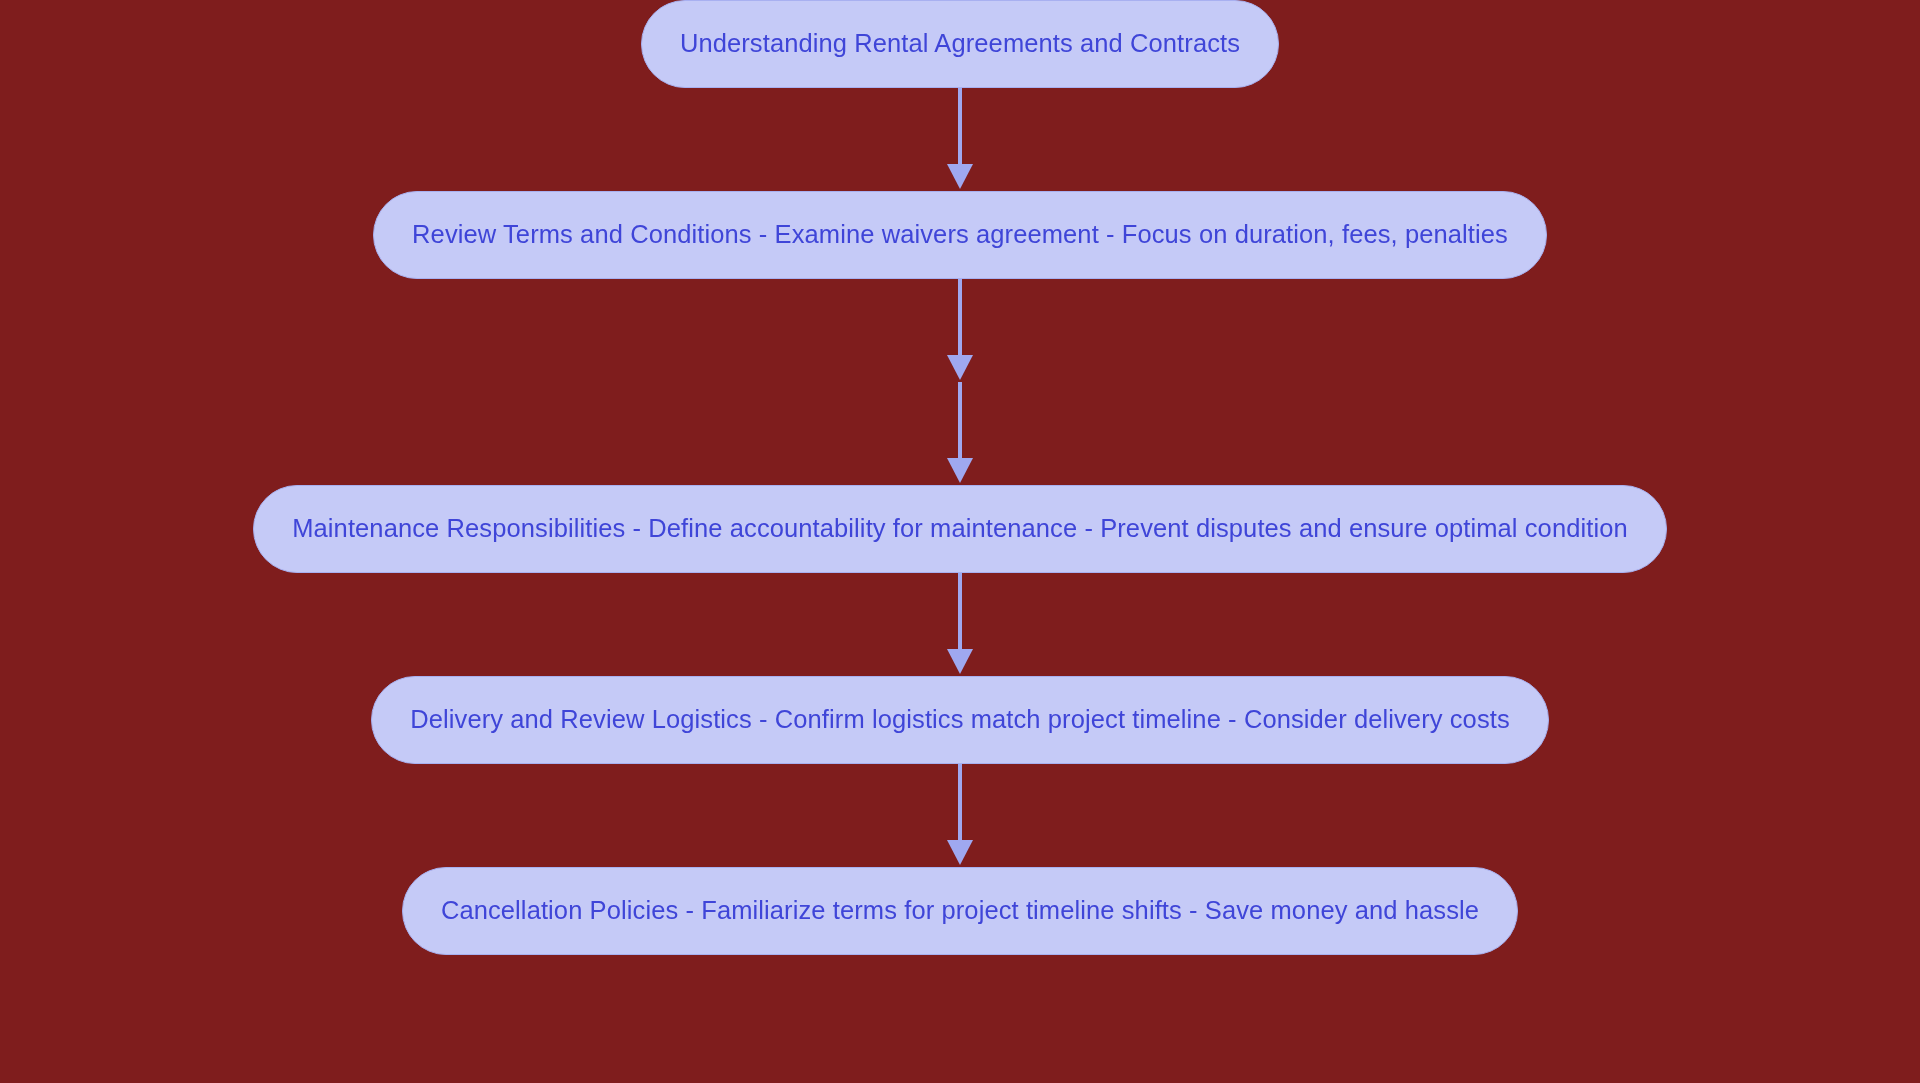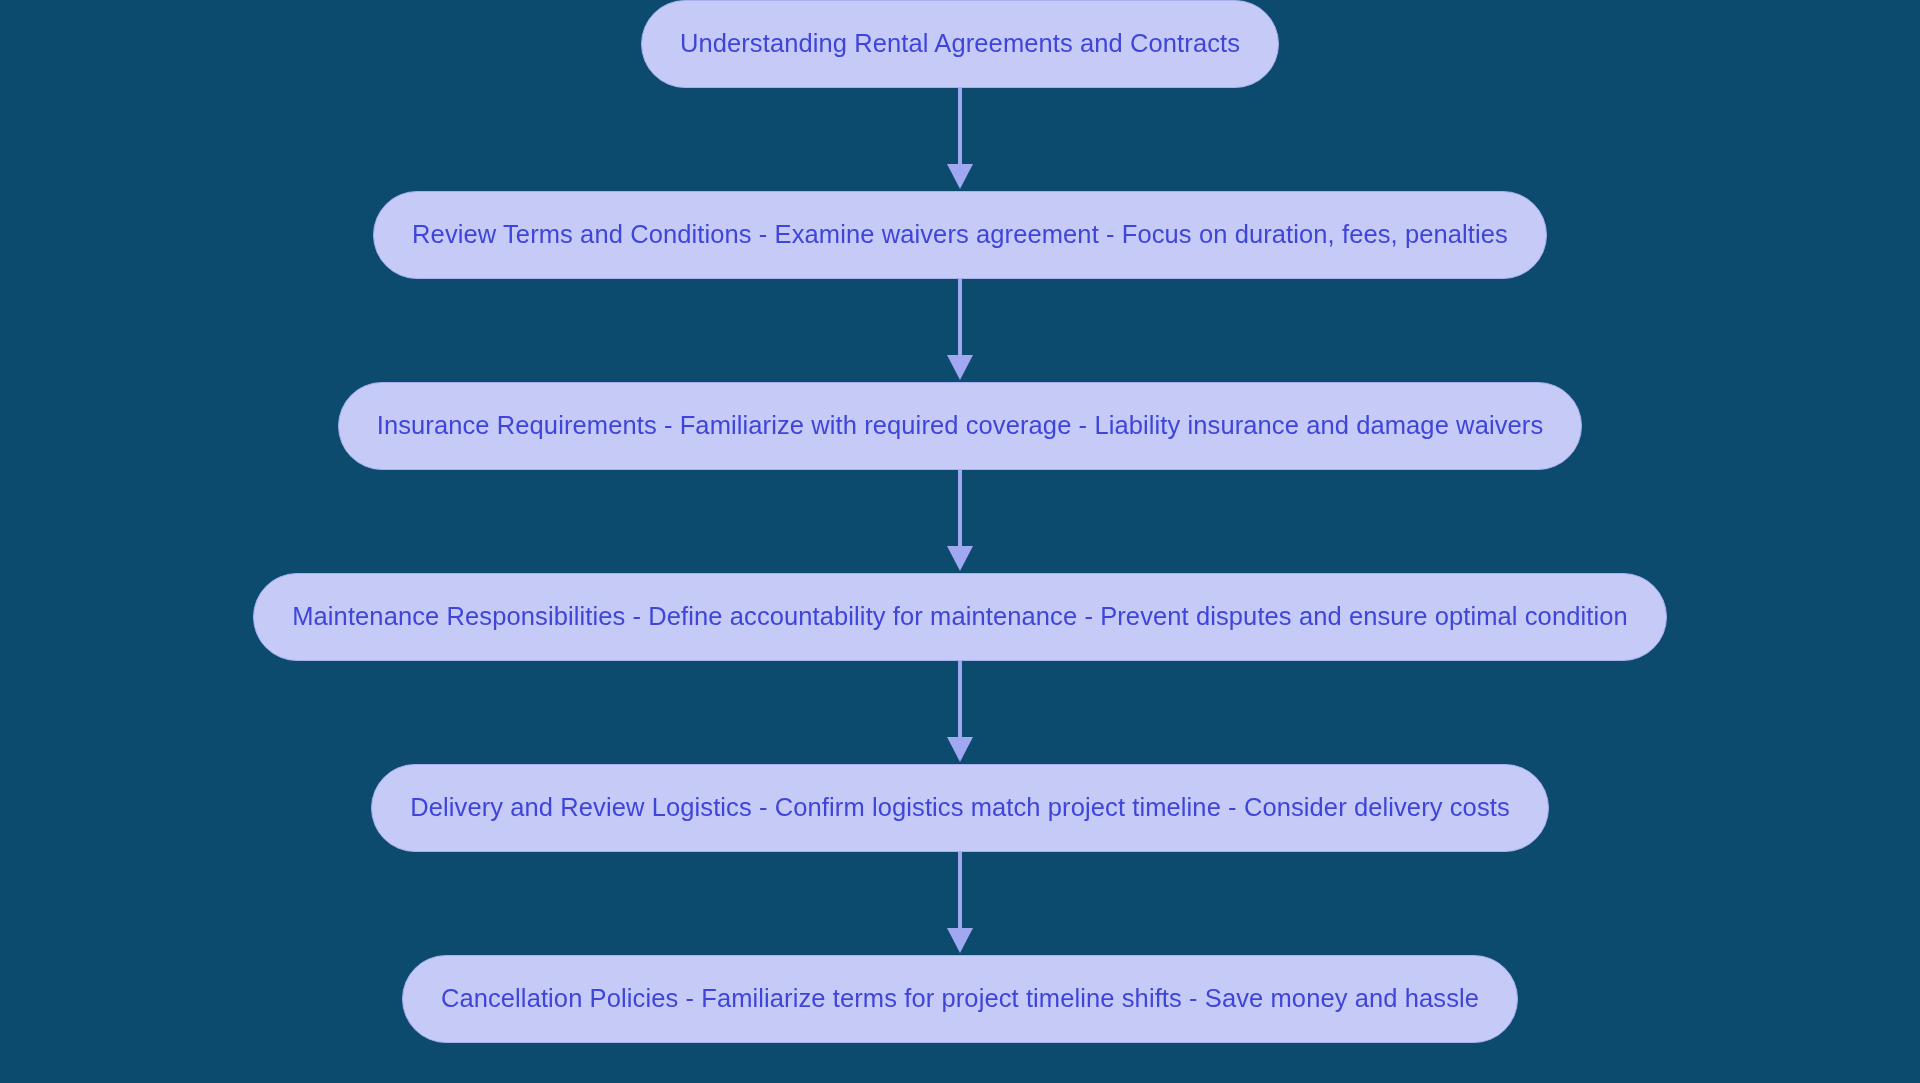--- a/index.html
+++ b/index.html
@@ -11,21 +11,21 @@
   body {
     width: 1920px;
     height: 1083px;
     overflow: hidden;
     font-family: "Liberation Sans", "DejaVu Sans", sans-serif;
   }
   #flowchart {
     position: relative;
     width: 1920px;
     height: 1083px;
-    background: #0c4a6e;
+    background: #7f1d1d;
     display: flex;
     flex-direction: column;
     align-items: center;
     justify-content: flex-start;
   }
   .node {
     box-sizing: border-box;
     background: #c5caf7;
     border: 1.6px solid #a8b0f0;
     border-radius: 999px;
@@ -73,25 +73,20 @@
     <div class="node">
       <span>Review Terms and Conditions - Examine waivers agreement - Focus on duration, fees, penalties</span>
     </div>
   </div>
 
   <svg class="connector" viewBox="0 0 60 103" aria-hidden="true">
     <line x1="30" y1="0" x2="30" y2="82" stroke="#9fa8f0" stroke-width="4"></line>
     <polygon points="30,101 17,76 43,76" fill="#9fa8f0"></polygon>
   </svg>
 
-  <div class="node-row">
-    <div class="node">
-      <span>Insurance Requirements - Familiarize with required coverage - Liability insurance and damage waivers</span>
-    </div>
-  </div>
 
   <svg class="connector" viewBox="0 0 60 103" aria-hidden="true">
     <line x1="30" y1="0" x2="30" y2="82" stroke="#9fa8f0" stroke-width="4"></line>
     <polygon points="30,101 17,76 43,76" fill="#9fa8f0"></polygon>
   </svg>
 
   <div class="node-row">
     <div class="node">
       <span>Maintenance Responsibilities - Define accountability for maintenance - Prevent disputes and ensure optimal condition</span>
     </div>

